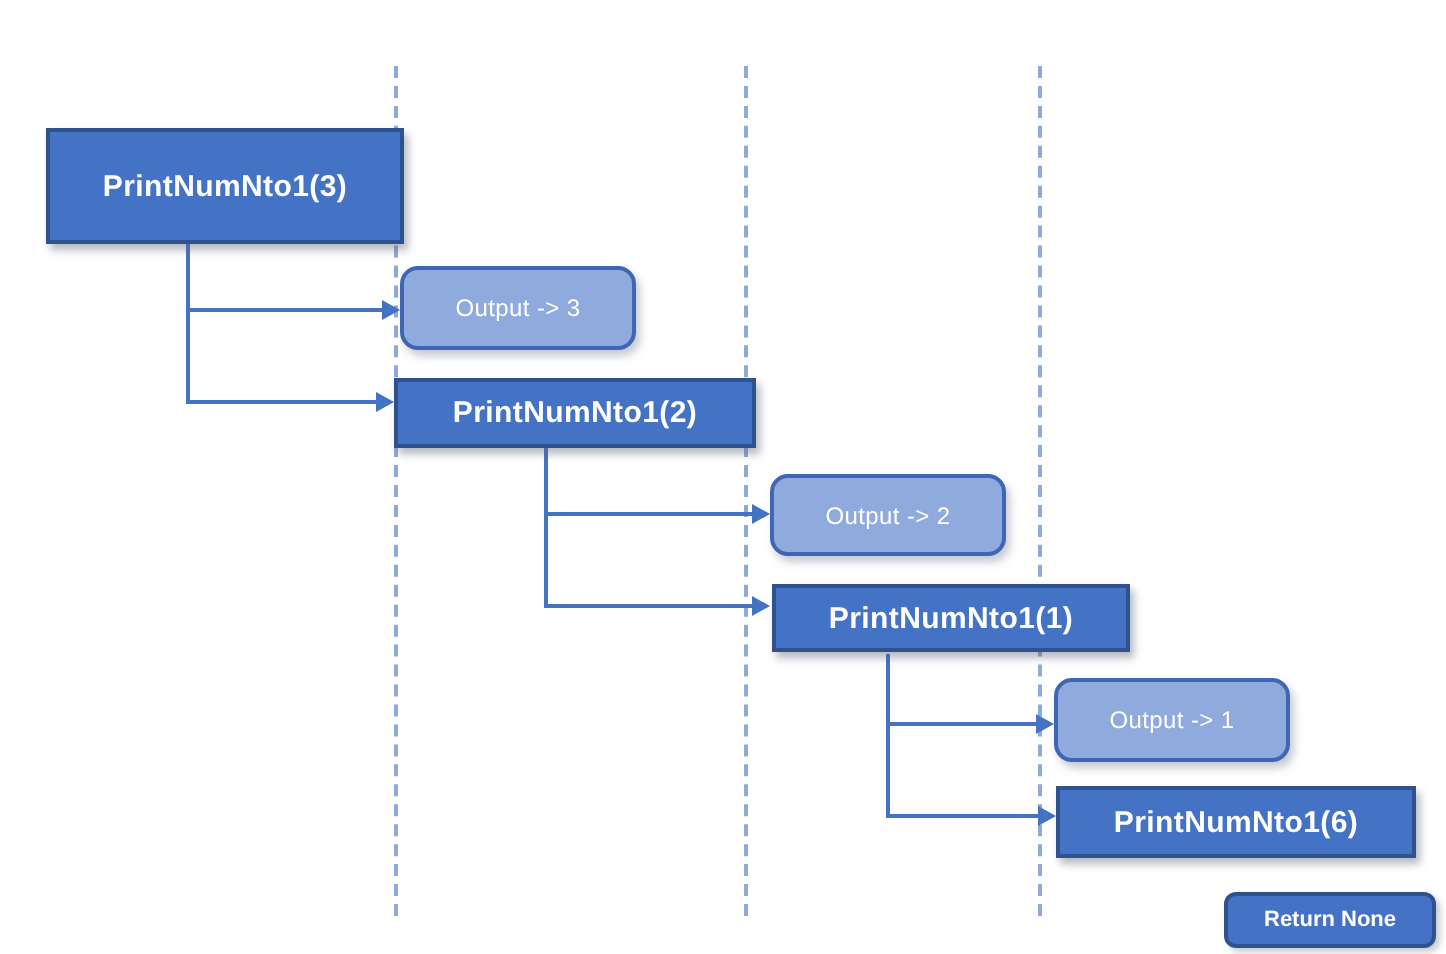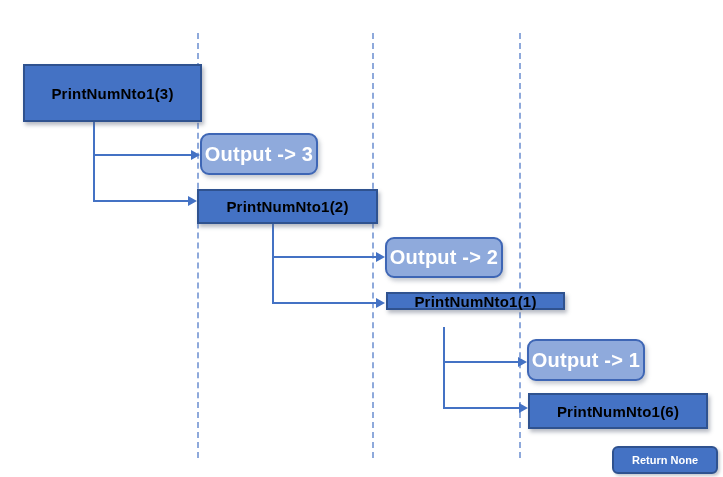--- a/index.html
+++ b/index.html
@@ -24,44 +24,44 @@
   .lifeline.l1 { left: 197px; }
   .lifeline.l2 { left: 372px; }
   .lifeline.l3 { left: 519px; }
 
   
   .call-box {
     position: absolute;
     background: #4472C4;
     border: 2px solid #2F528F;
     box-shadow: 2px 3px 4px rgba(90,100,120,0.45);
-    color: #000000;
+    color: #ffffff;
     font-size: 15px;
     font-weight: bold;
     display: flex;
     align-items: center;
     justify-content: center;
     box-sizing: border-box;
     letter-spacing: 0.2px;
   }
   .call-box.c3 { left: 23px;  top: 64px;  width: 179px; height: 58px; }
   .call-box.c2 { left: 197px; top: 189px; width: 181px; height: 35px; }
-  .call-box.c1 { left: 386px; top: 292px; width: 179px; height: 18px; }
+  .call-box.c1 { left: 386px; top: 292px; width: 179px; height: 34px; }
   .call-box.c0 { left: 528px; top: 393px; width: 180px; height: 36px; }
 
   
   .output-box {
     position: absolute;
     background: #8FAADC;
     border: 2px solid #3E66B5;
     border-radius: 9px;
     box-shadow: 2px 3px 4px rgba(90,100,120,0.35);
     color: #ffffff;
-    font-size: 20px;
-    font-weight: bold;
+    font-size: 12px;
+    font-weight: normal;
     display: flex;
     align-items: center;
     justify-content: center;
     box-sizing: border-box;
     letter-spacing: 0.2px;
   }
   .output-box.o3 { left: 200px; top: 133px; width: 118px; height: 42px; }
   .output-box.o2 { left: 385px; top: 237px; width: 118px; height: 41px; align-items: center; }
   .output-box.o1 { left: 527px; top: 339px; width: 118px; height: 42px; }
 

